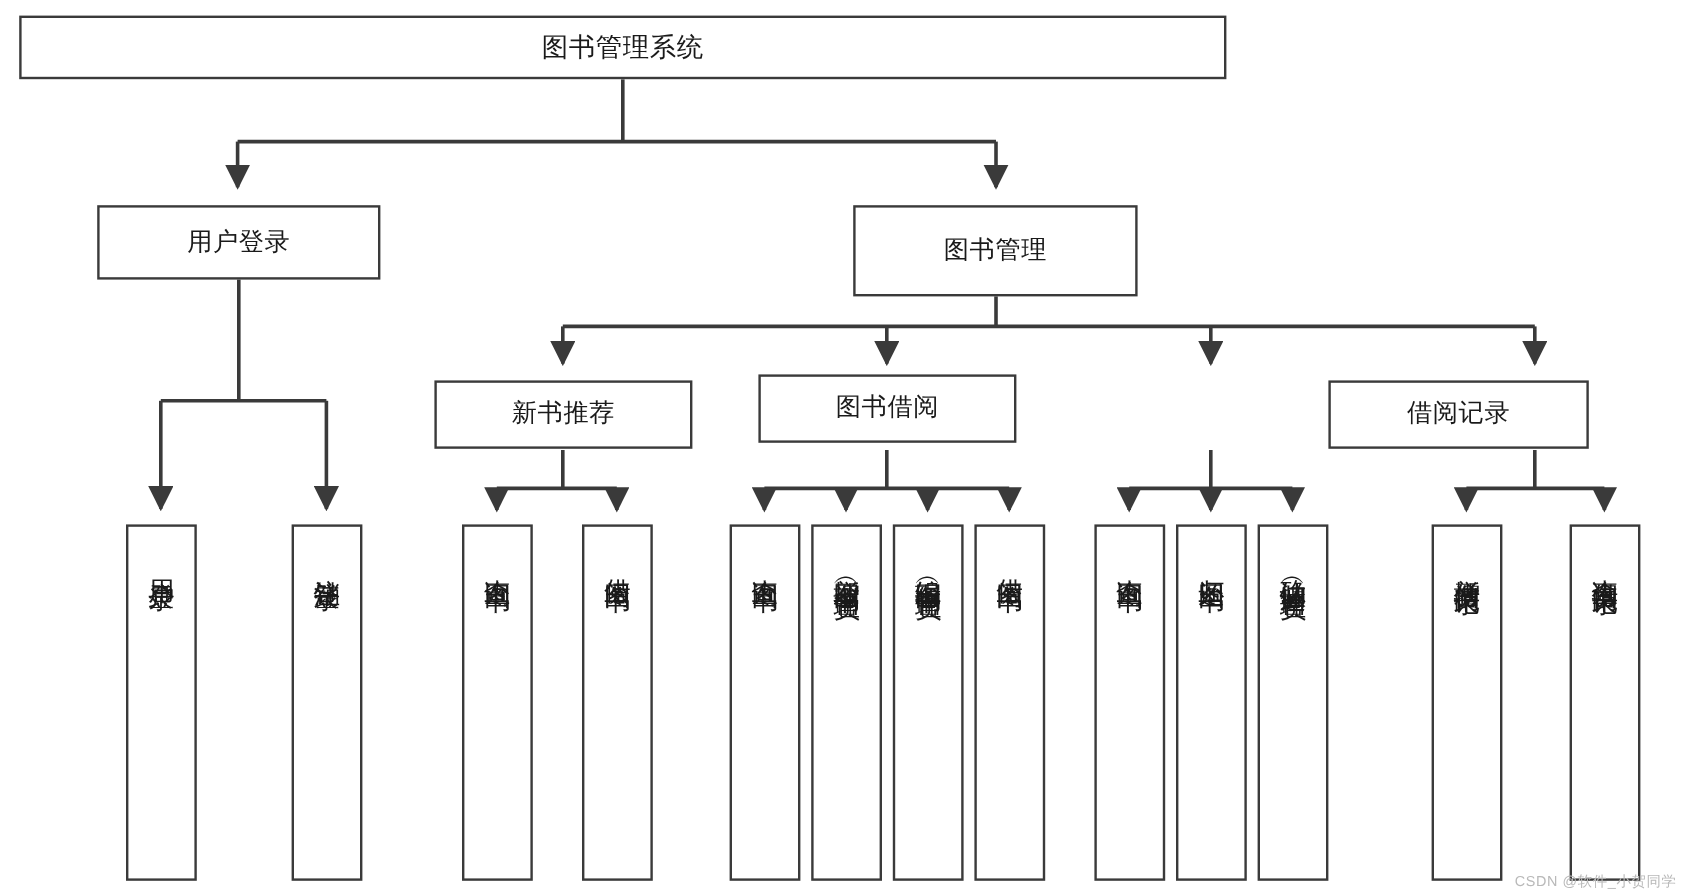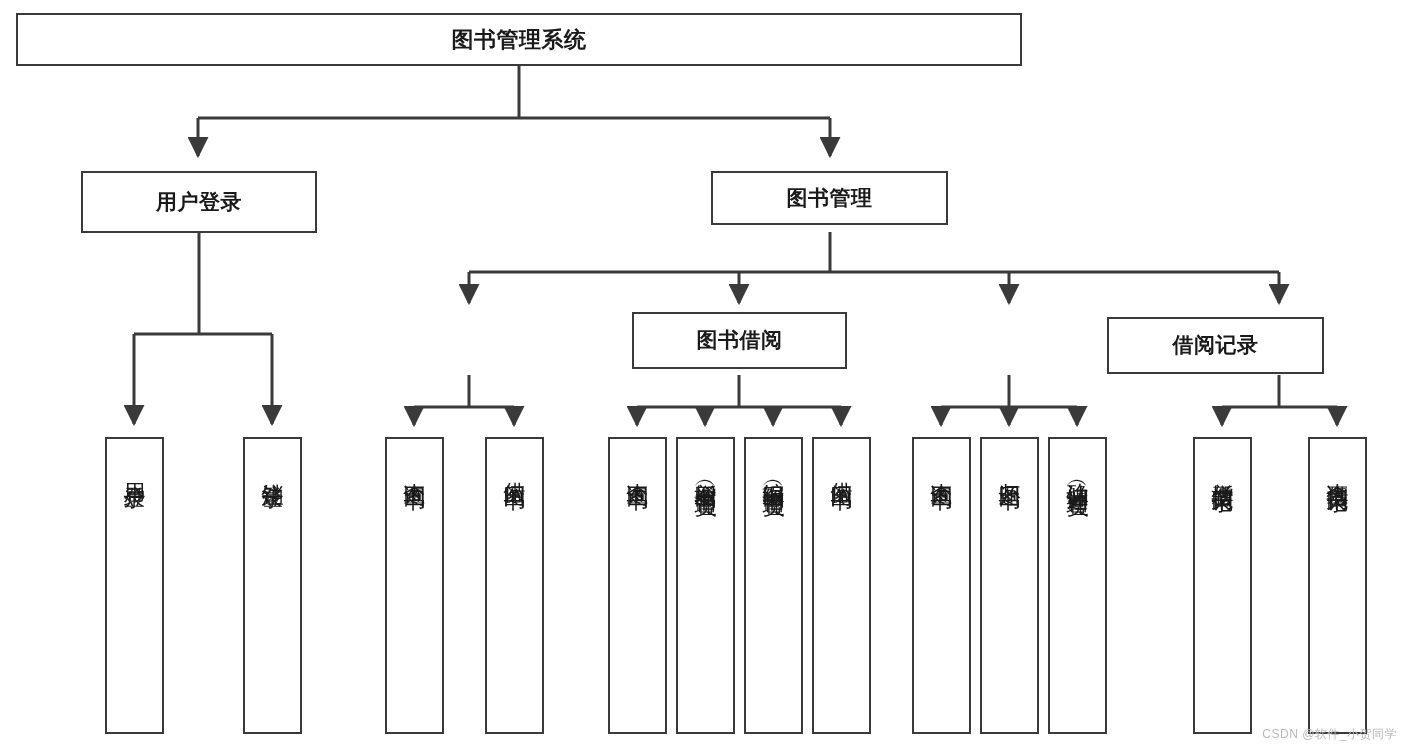--- a/index.html
+++ b/index.html
@@ -39,21 +39,20 @@
   }
   .node .label {
     display: block;
     text-align: center;
     line-height: 1.18;
     white-space: nowrap;
   }
   .node.horizontal .label {
     font-size: 21px;
     letter-spacing: 0.5px;
-    font-weight: bold;
   }
   .node.root .label {
     font-size: 22px;
     letter-spacing: 0.5px;
   }
   .node.vertical {
     align-items: flex-start;
     padding-top: 26px;
   }
   .node.vertical .label {
@@ -130,24 +129,27 @@
   </svg>
 
   <div class="node root horizontal" style="left:16px; top:13px; width:1006px; height:53px;">
     <span class="label">图书管理系统</span>
   </div>
 
   <div class="node horizontal" style="left:81px; top:171px; width:236px; height:62px;">
     <span class="label">用户登录</span>
   </div>
 
-  <div class="node horizontal" style="left:711px; top:171px; width:237px; height:54px;">
+  <div class="node horizontal" style="left:711px; top:171px; width:237px; height:76px;">
     <span class="label">图书管理</span>
   </div>
 
+  <div class="node horizontal" style="left:362px; top:317px; width:215px; height:57px;">
+    <span class="label">新书推荐</span>
+  </div>
 
   <div class="node horizontal" style="left:632px; top:312px; width:215px; height:57px;">
     <span class="label">图书借阅</span>
   </div>
 
 
   <div class="node horizontal" style="left:1107px; top:317px; width:217px; height:57px;">
     <span class="label">借阅记录</span>
   </div>
 

